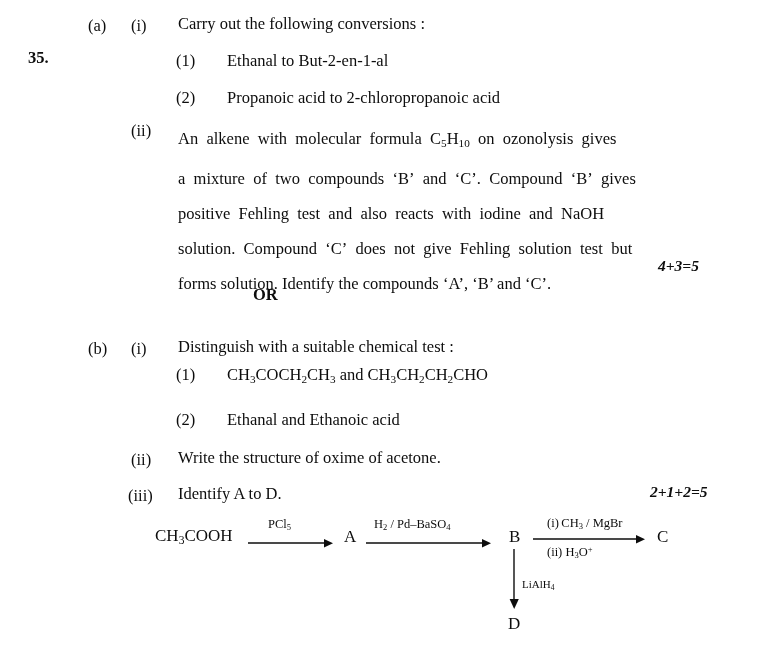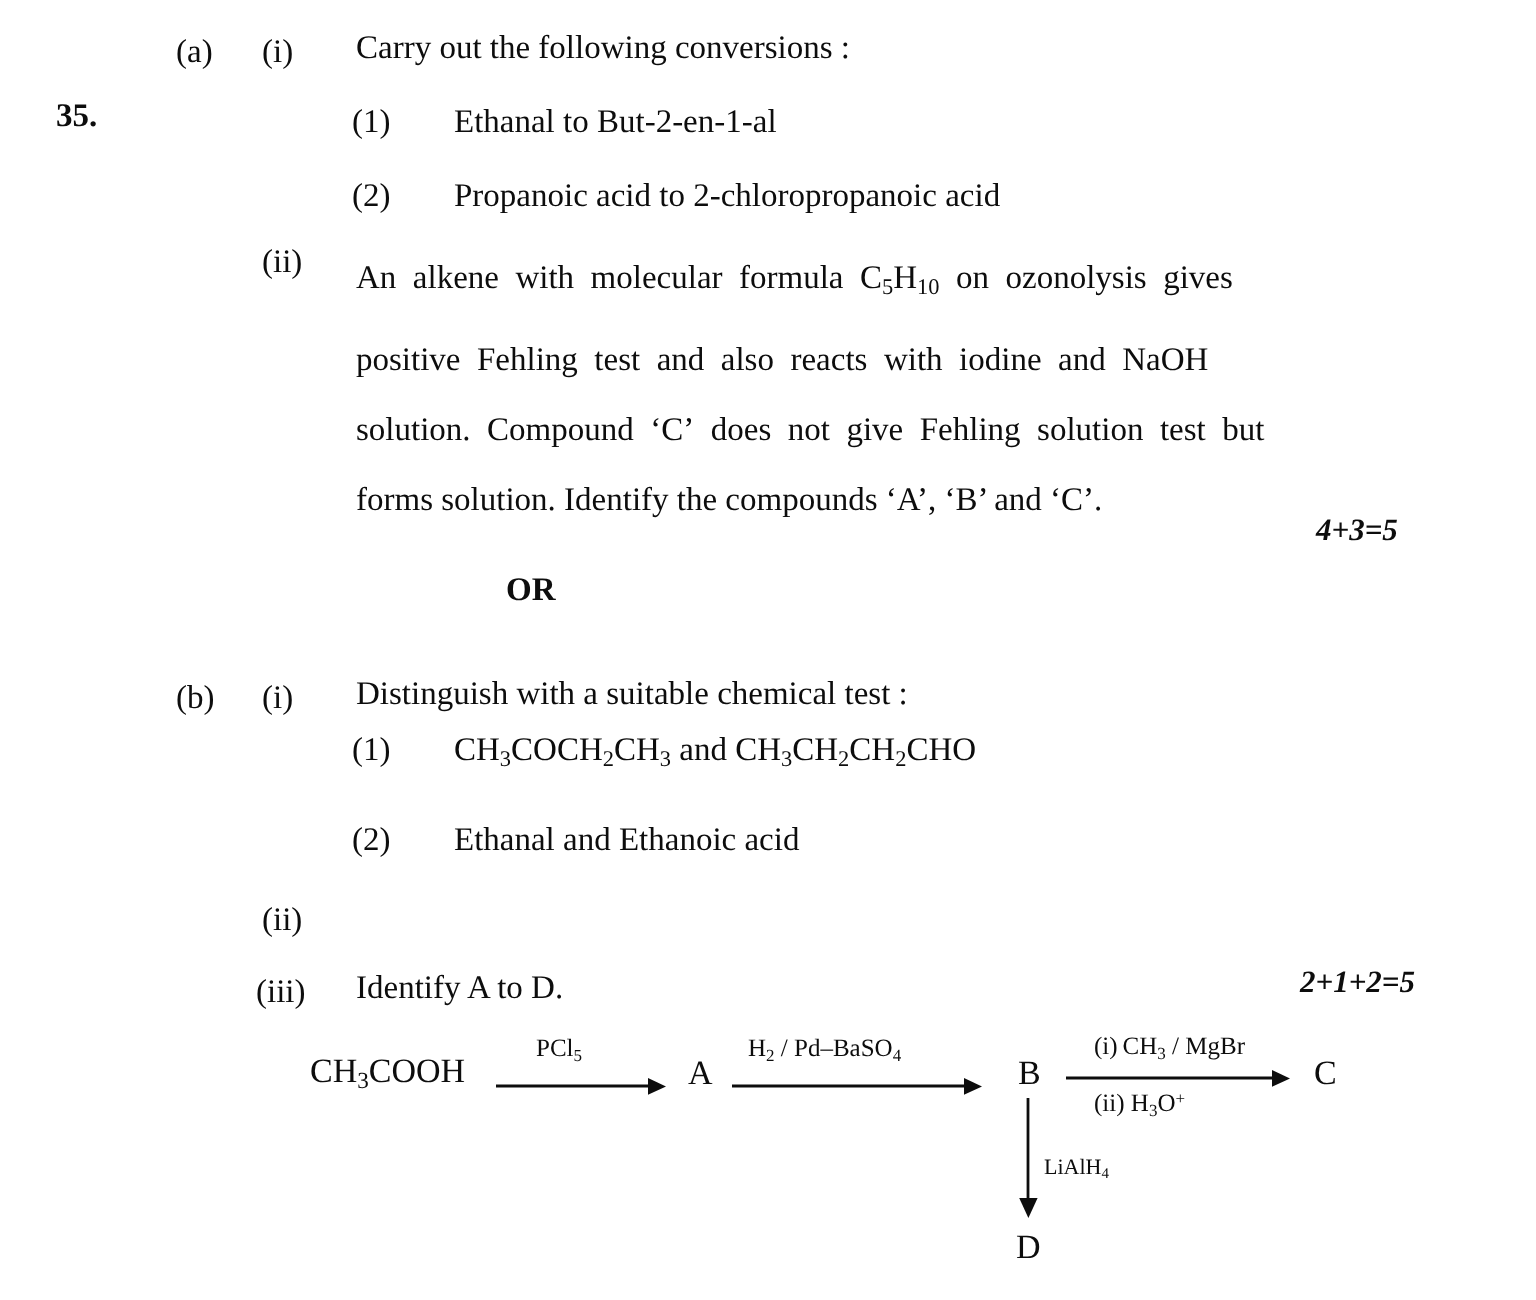--- a/index.html
+++ b/index.html
@@ -105,20 +105,21 @@
   <div class="sub-text" style="top:88px;">Propanoic acid to 2-chloropropanoic acid</div>
 
   <div class="lbl-i" style="top:121px;">(ii)</div>
 
   <div class="para" style="top:121px;">
     <span class="just">
       <span>An&nbsp; alkene&nbsp; with&nbsp; molecular&nbsp; formula&nbsp;
         C<sub>5</sub><span>H</span><sub>10</sub>&nbsp;
         on&nbsp; ozonolysis&nbsp; gives</span>
     </span>
+    <span>a&nbsp; mixture&nbsp; of&nbsp; two&nbsp; compounds&nbsp; ‘B’&nbsp; and&nbsp; ‘C’.&nbsp; Compound&nbsp; ‘B’&nbsp; gives</span>
     <span>positive&nbsp; Fehling&nbsp; test&nbsp; and&nbsp; also&nbsp; reacts&nbsp; with&nbsp; iodine&nbsp; and&nbsp; NaOH</span>
     <span>solution.&nbsp; Compound&nbsp; ‘C’&nbsp; does&nbsp; not&nbsp; give&nbsp; Fehling&nbsp; solution&nbsp; test&nbsp; but</span>
     <span>forms solution. Identify the compounds ‘A’, ‘B’ and ‘C’.</span>
   </div>
 
   <div class="marks" style="left:658px; top:257px;">4+3=5</div>
 
   <div class="or" style="top:285px;">OR</div>
 
   <div class="lbl-a" style="top:339px;">(b)</div>
@@ -129,20 +130,21 @@
   <div class="sub-text" style="top:365px;">
     <span>CH<sub>3</sub>COCH<sub>2</sub>CH<sub>3</sub></span>
     <span>and</span>
     <span>CH<sub>3</sub>CH<sub>2</sub>CH<sub>2</sub>CHO</span>
   </div>
 
   <div class="lbl-n" style="top:410px;">(2)</div>
   <div class="sub-text" style="top:410px;">Ethanal and Ethanoic acid</div>
 
   <div class="lbl-i" style="top:450px;">(ii)</div>
+  <div class="body-text" style="top:450px;">Write the structure of oxime of acetone.</div>
 
   <div class="lbl-i" style="top:486px; left:128px;">(iii)</div>
   <div class="body-text" style="top:486px;">Identify A to D.</div>
 
   <div class="marks" style="left:650px; top:483px;">2+1+2=5</div>
 
   <div class="scheme">
 
     <div class="sch-txt" style="left:155px; top:526px;">CH<sub>3</sub>COOH</div>
 

